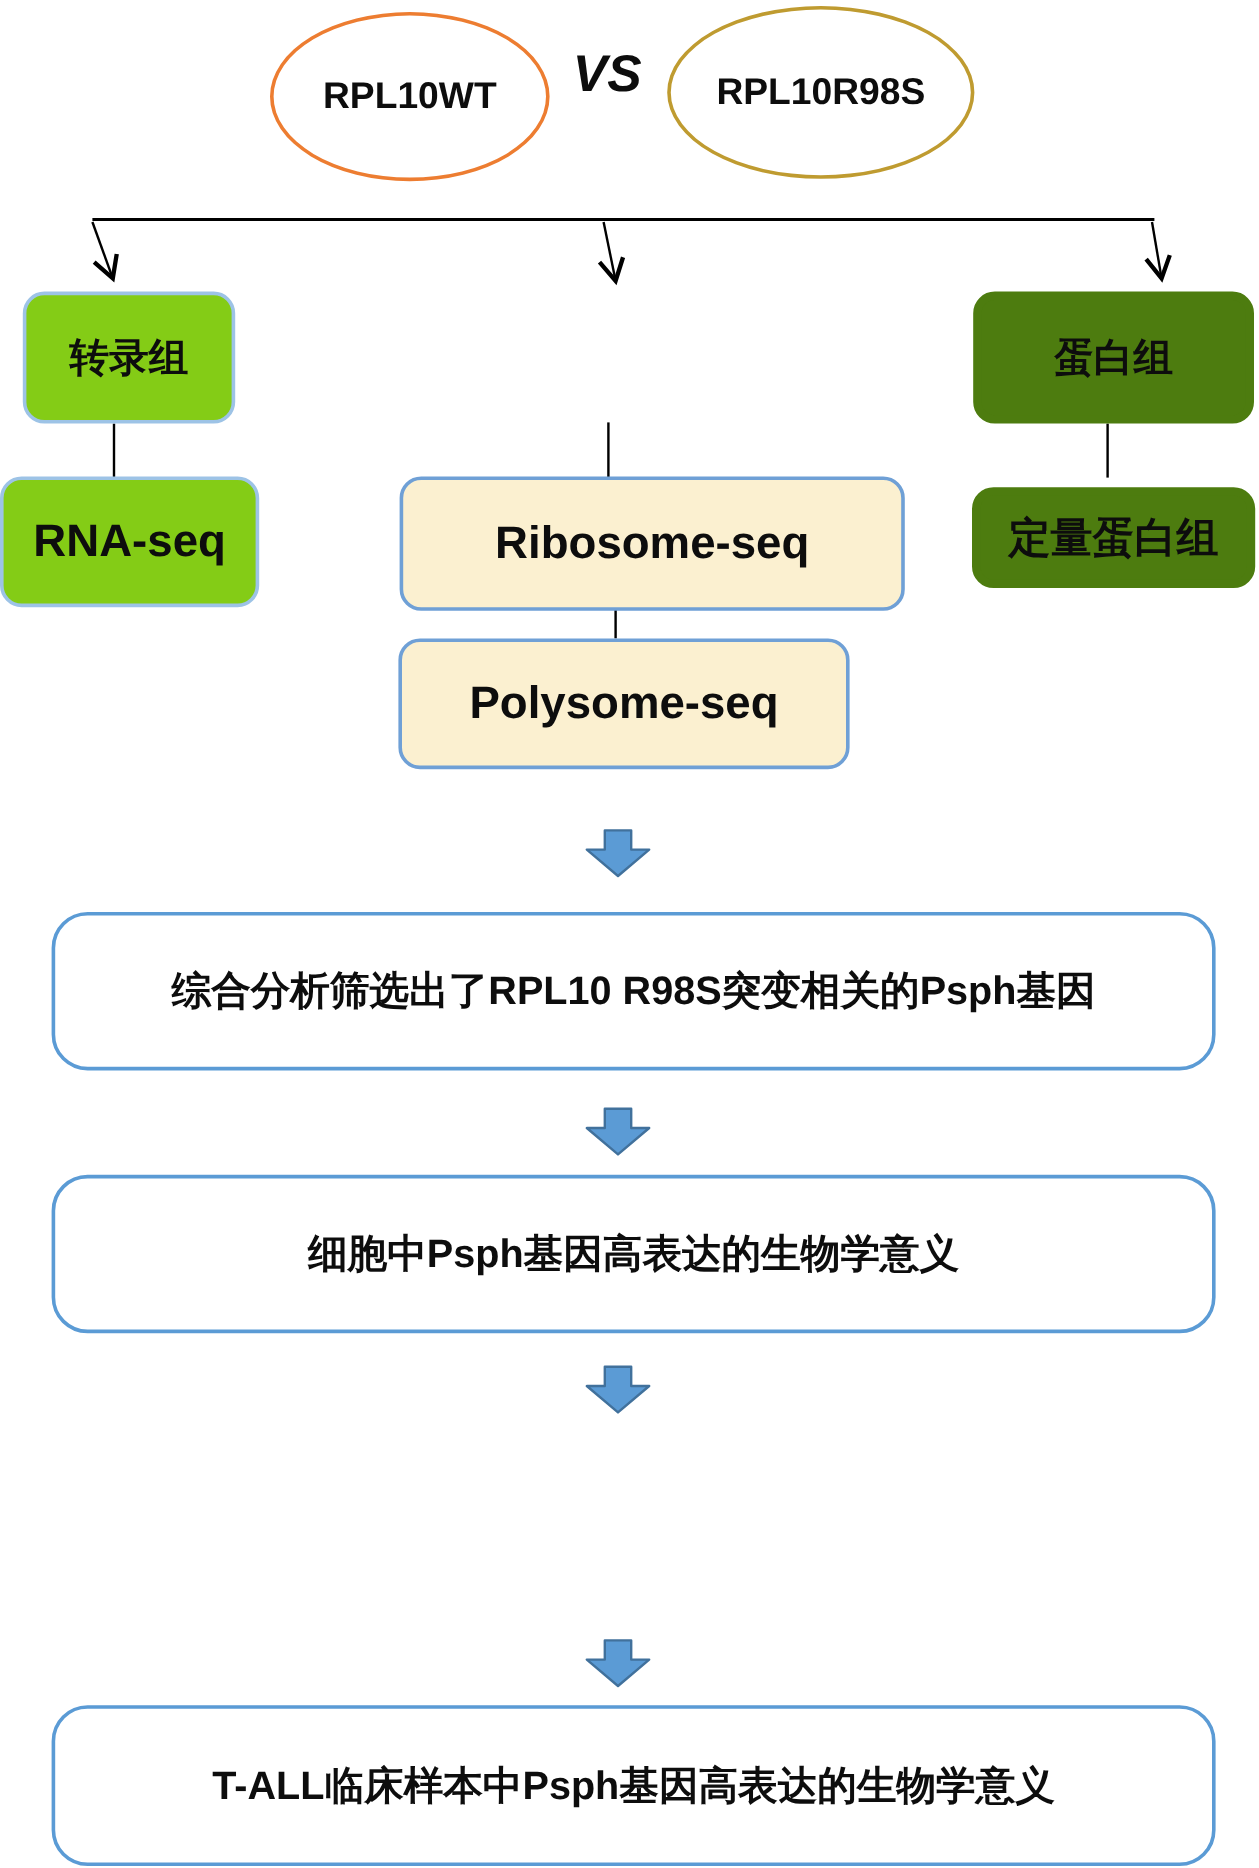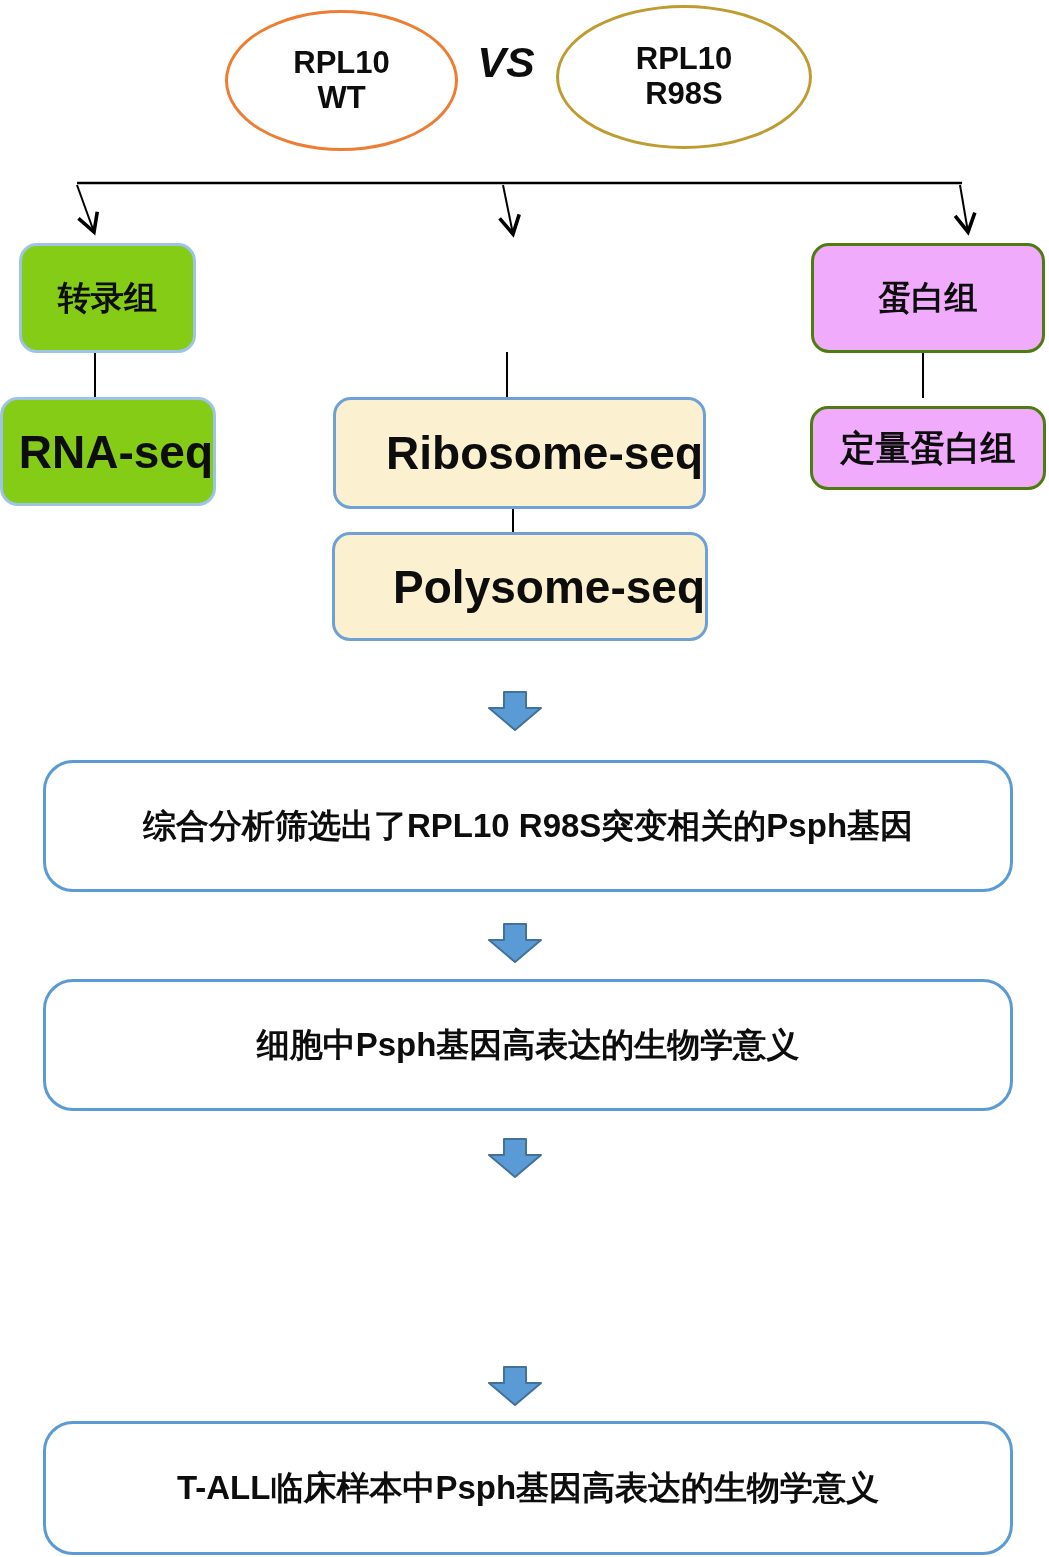--- a/index.html
+++ b/index.html
@@ -1,37 +1,37 @@
 <!DOCTYPE html>
 <html><head>
 <meta charset="utf-8">
 <style>
   html,body{margin:0;padding:0;background:#ffffff;}
   body{font-family:"Liberation Sans","DejaVu Sans",sans-serif;color:#0d0d0d;}
   .canvas{position:relative;width:1049px;height:1557px;background:#ffffff;overflow:hidden;}
 
   
-  .ellipse{position:absolute;border-radius:50%;display:flex;flex-direction:column;
+  .ellipse{position:absolute;border-radius:50%;display:flex;flex-direction:row;
     align-items:center;justify-content:center;text-align:center;
     font-weight:700;font-size:31px;line-height:1.12;background:#ffffff;}
   .ellipse.left{left:225px;top:10px;width:227px;height:135px;border:3px solid #ED7D31;}
   .ellipse.right{left:556px;top:5px;width:250px;height:138px;border:3px solid #BF9B30;}
   .vs{position:absolute;left:466px;top:38px;width:80px;text-align:center;
     font-size:43px;font-weight:800;font-style:italic;}
 
   
   .overlay{position:absolute;left:0;top:0;}
 
   
   .node{position:absolute;display:flex;align-items:center;justify-content:center;
     text-align:center;font-weight:700;border-radius:18px;box-sizing:border-box;}
   .node.orange{background:#84cc16;border:3px solid #9DC3E6;}
   .node.cream{background:#FBF0D0;border:3px solid #6FA0D6;}
-  .node.green{background:#f0abfc;border:3px solid #4d7c0f;}
-  .fs33{font-size:33px;} .fs35{font-size:35px;} .fs38{font-size:46px;justify-content:flex-end;}
+  .node.green{background:#4d7c0f;border:7px solid #4d7c0f;}
+  .fs33{font-size:33px;} .fs35{font-size:35px;} .fs38{font-size:38px;}
 
   
   .vline{position:absolute;width:0;border-left:2.5px solid #000000;}
 
   
   .down-arrow{position:absolute;width:56px;height:42px;}
 
   
   .panel{position:absolute;left:43px;width:970px;height:132px;background:#ffffff;
     border:3px solid #5B9BD5;border-radius:30px;box-sizing:border-box;
@@ -73,21 +73,21 @@
   <div class="node orange fs33" style="left:19px;top:243px;width:177px;height:110px;">
     <span>转录组</span>
   </div>
   <div class="node green fs33" style="left:811px;top:243px;width:234px;height:110px;">
     <span>蛋白组</span>
   </div>
 
   <div class="node orange fs38" style="left:0px;top:397px;width:216px;height:109px;">
     <span>RNA-seq</span>
   </div>
-  <div class="node cream fs38" style="left:333px;top:397px;width:373px;height:112px;">
+  <div class="node cream fs38" style="left:333px;top:397px;width:421px;height:112px;">
     <span>Ribosome-seq</span>
   </div>
   <div class="node green fs35" style="left:810px;top:406px;width:236px;height:84px;">
     <span>定量蛋白组</span>
   </div>
 
   <div class="node cream fs38" style="left:332px;top:532px;width:376px;height:109px;">
     <span>Polysome-seq</span>
   </div>
 

